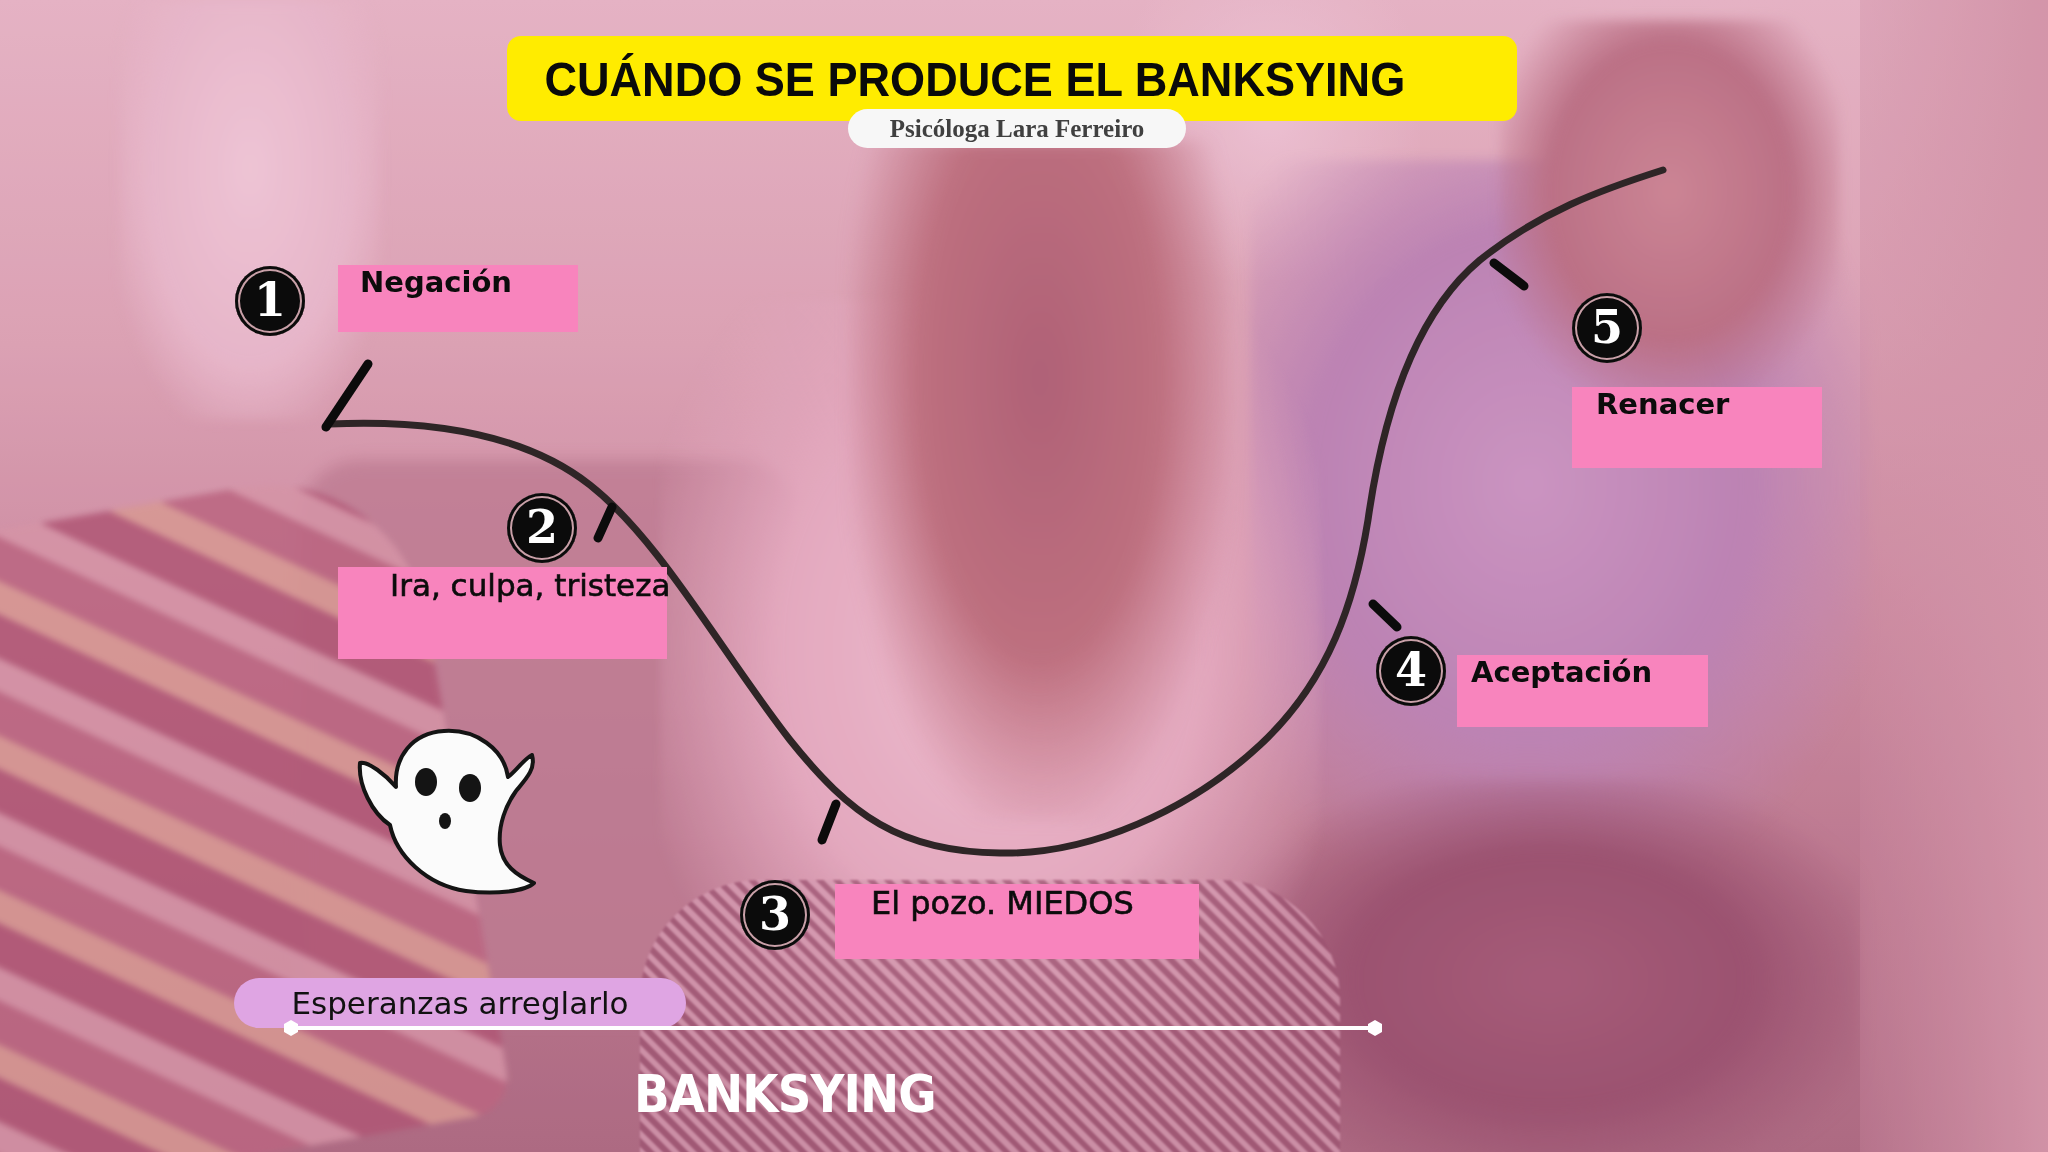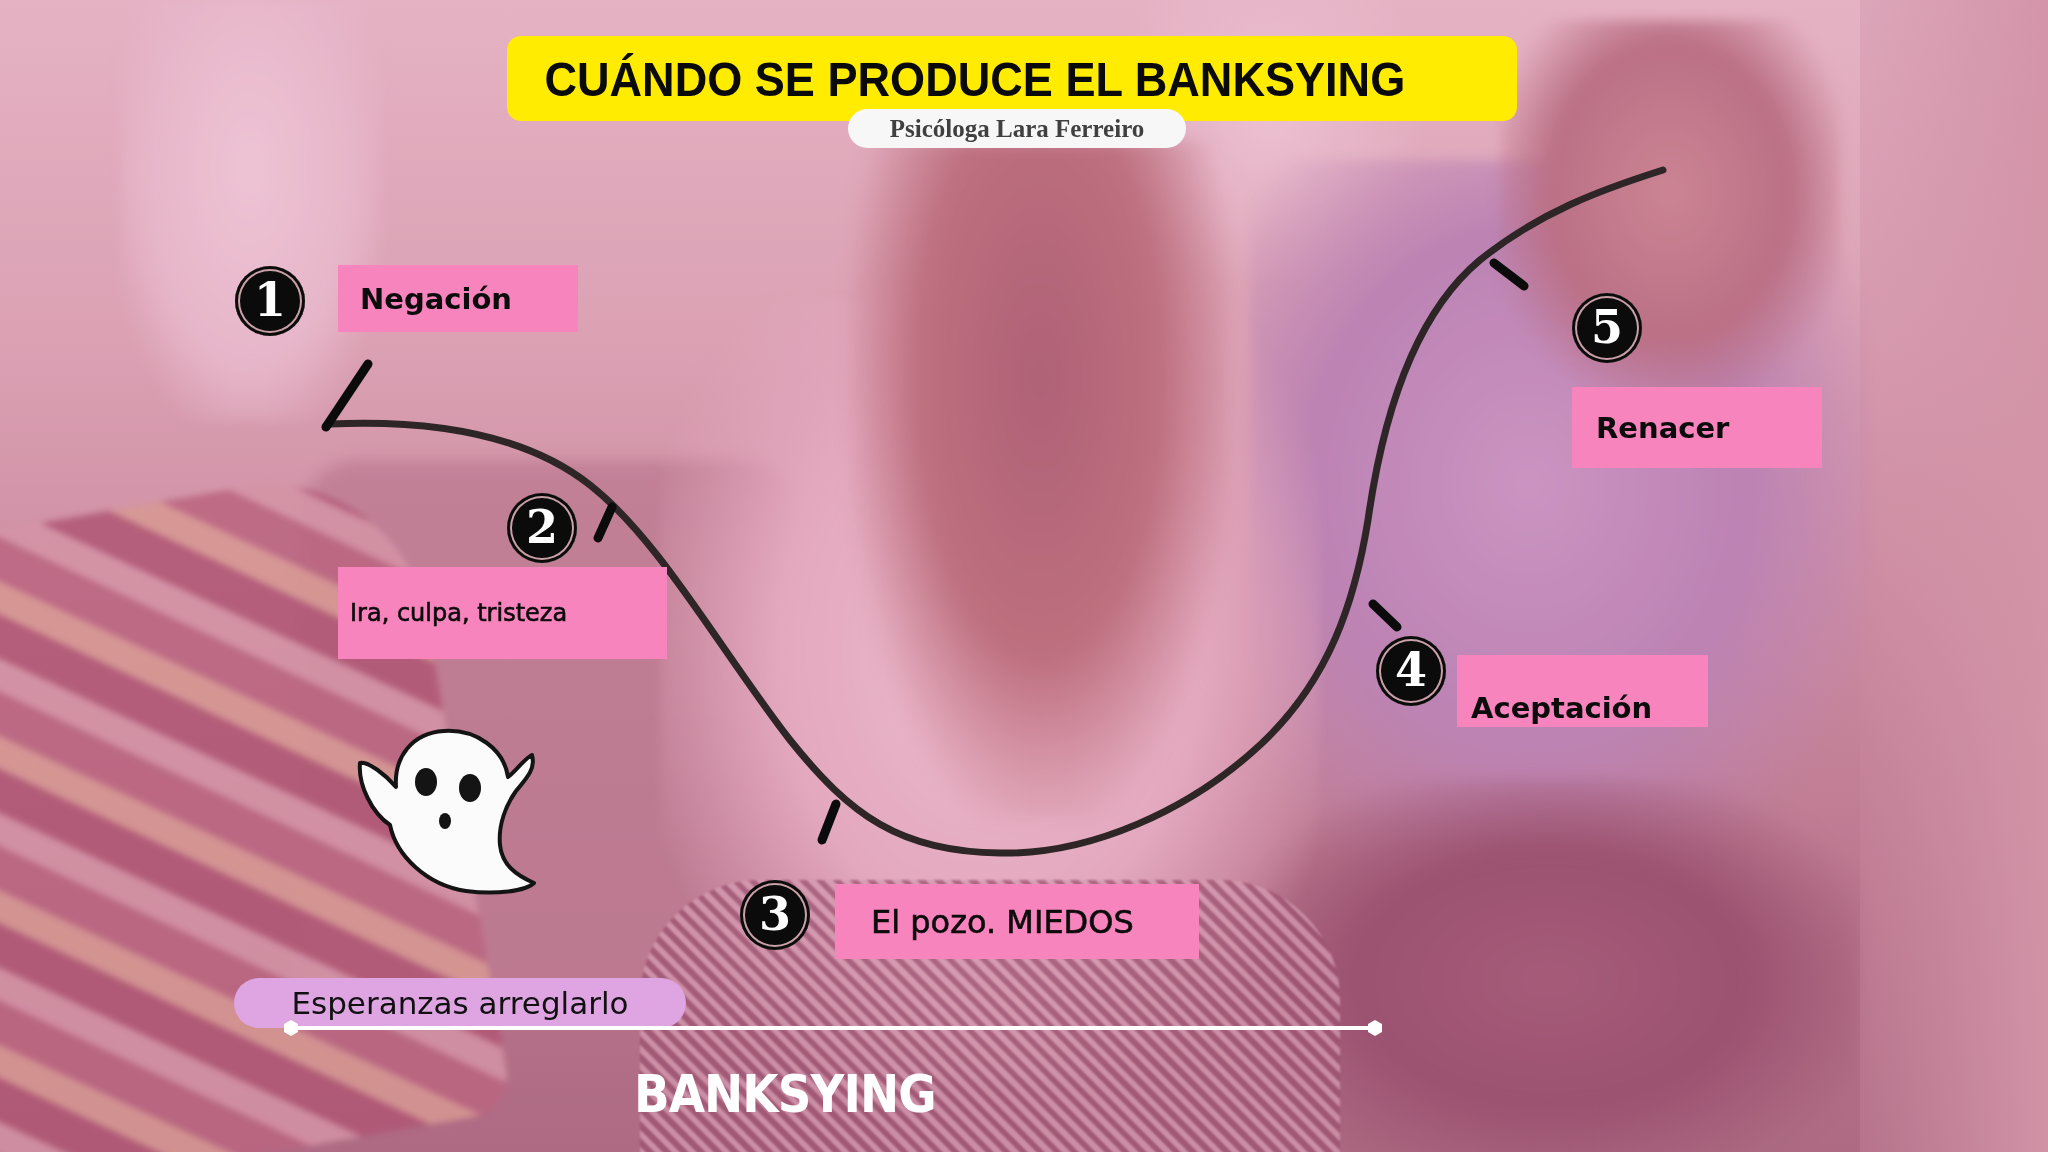--- a/index.html
+++ b/index.html
@@ -34,21 +34,21 @@
 
   
   svg.curve { position:absolute; left:0; top:0; width:2048px; height:1152px; pointer-events:none; }
 
   
   .step-circle { position:absolute; width:70px; height:70px; border-radius:50%; background:#0b0b0b;
      box-shadow: inset 0 0 0 3px #0b0b0b, inset 0 0 0 5px #c9a0a8; display:flex; align-items:center; justify-content:center; }
   .step-num { font-family:"DejaVu Serif", serif; font-weight:bold; font-size:46px; color:#ffffff; line-height:1; margin-top:-2px; }
 
   
-  .label { position:absolute; background:#f884bd; display:flex; align-items:center; }
+  .label { position:absolute; background:#f884bd; display:flex; align-items:flex-start; }
   .label-text { font-family:"DejaVu Sans", sans-serif; font-weight:bold; color:#0c0c0c; white-space:nowrap; }
 
   .hope-pill { position:absolute; left:234px; top:978px; width:452px; height:50px; background:#dfa5e3; border-radius:25px;
      display:flex; align-items:center; justify-content:center; }
   .hope-text { font-family:"DejaVu Sans", sans-serif; font-size:31px; color:#111; white-space:nowrap; }
 
   .ghost { position:absolute; left:356px; top:725px; width:184px; height:172px; }
 
   .timeline { position:absolute; left:290px; top:1026px; width:1086px; height:4px; background:#ffffff; }
   .timeline-dot { position:absolute; top:-6px; width:14px; height:16px; background:#fff; clip-path:polygon(50% 0,100% 25%,100% 75%,50% 100%,0 75%,0 25%); }
@@ -93,35 +93,35 @@
   <span class="step-num">1</span>
 </div>
 <div class="label" style="left:338px;top:265px;width:240px;height:67px;padding-left:22px;box-sizing:border-box;">
   <span class="label-text" style="font-size:29px;">Negación</span>
 </div>
 
 <div class="step-circle" style="left:507px;top:493px;">
   <span class="step-num">2</span>
 </div>
 <div class="label" style="left:338px;top:567px;width:329px;height:92px;padding-left:12px;box-sizing:border-box;">
-  <span class="label-text" style="font-size:24px;font-weight:normal;font-family:'DejaVu Sans',sans-serif;-webkit-text-stroke:0.6px #0c0c0c;">Ira, culpa, tristeza</span>
+  <span class="label-text" style="font-size:31px;font-weight:normal;font-family:'DejaVu Sans',sans-serif;margin-left:40px;-webkit-text-stroke:0.6px #0c0c0c;">Ira, culpa, tristeza</span>
 </div>
 
 <div class="step-circle" style="left:740px;top:880px;">
   <span class="step-num">3</span>
 </div>
 <div class="label" style="left:835px;top:884px;width:364px;height:75px;padding-left:36px;box-sizing:border-box;">
   <span class="label-text" style="font-size:32px;font-weight:normal;-webkit-text-stroke:0.6px #0c0c0c;">El pozo. MIEDOS</span>
 </div>
 
 <div class="step-circle" style="left:1376px;top:636px;">
   <span class="step-num">4</span>
 </div>
 <div class="label" style="left:1457px;top:655px;width:251px;height:72px;padding-left:14px;box-sizing:border-box;">
-  <span class="label-text" style="font-size:29px;margin-top:33px;">Aceptación</span>
+  <span class="label-text" style="font-size:29px;">Aceptación</span>
 </div>
 
 <div class="step-circle" style="left:1572px;top:293px;">
   <span class="step-num">5</span>
 </div>
 <div class="label" style="left:1572px;top:387px;width:250px;height:81px;padding-left:24px;box-sizing:border-box;">
   <span class="label-text" style="font-size:29px;">Renacer</span>
 </div>
 
 <svg class="ghost" viewBox="0 0 184 172">

